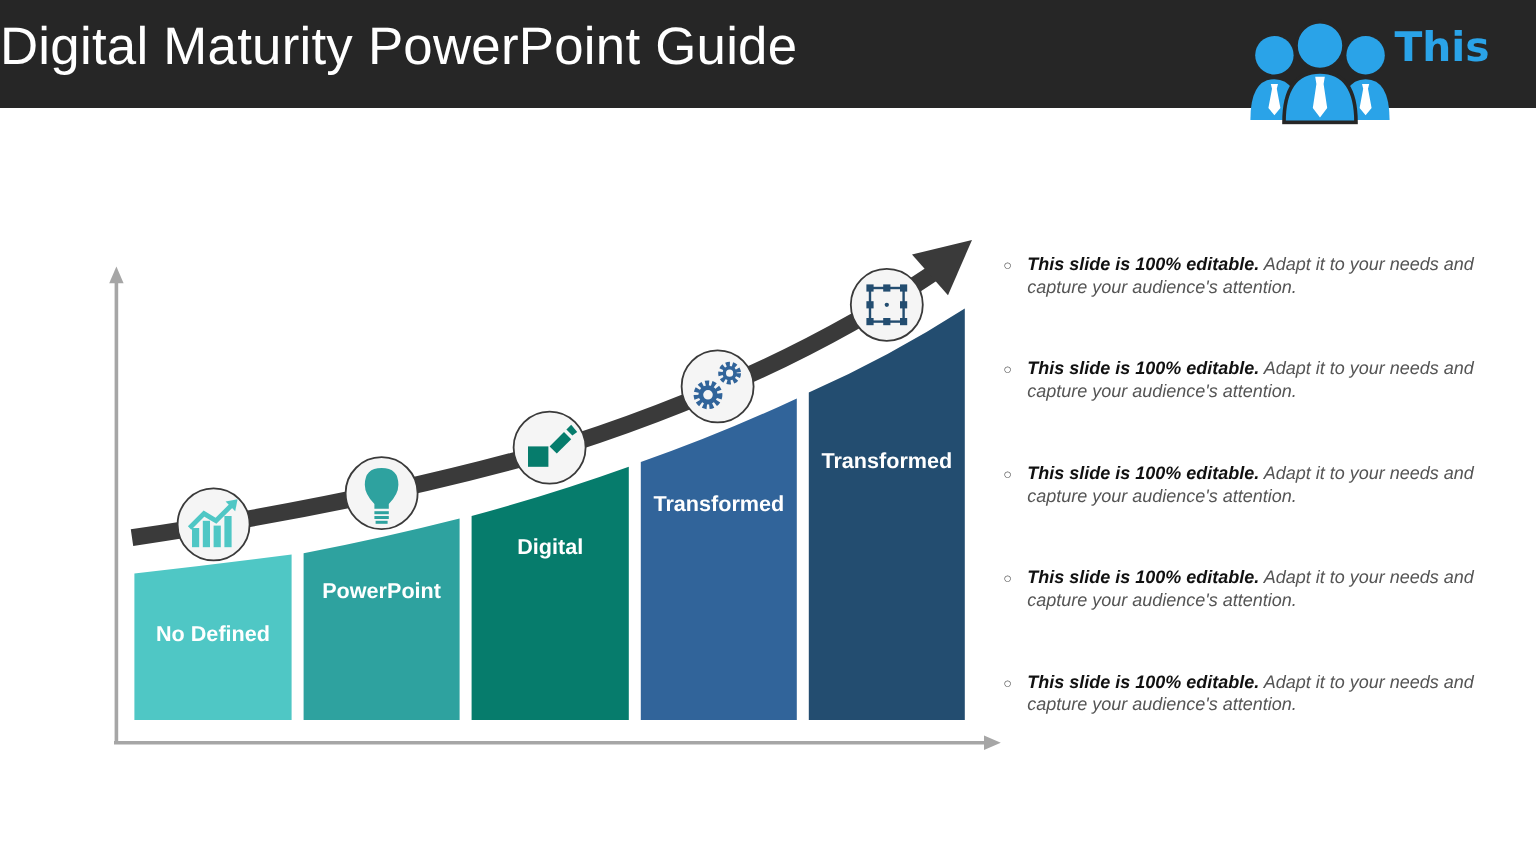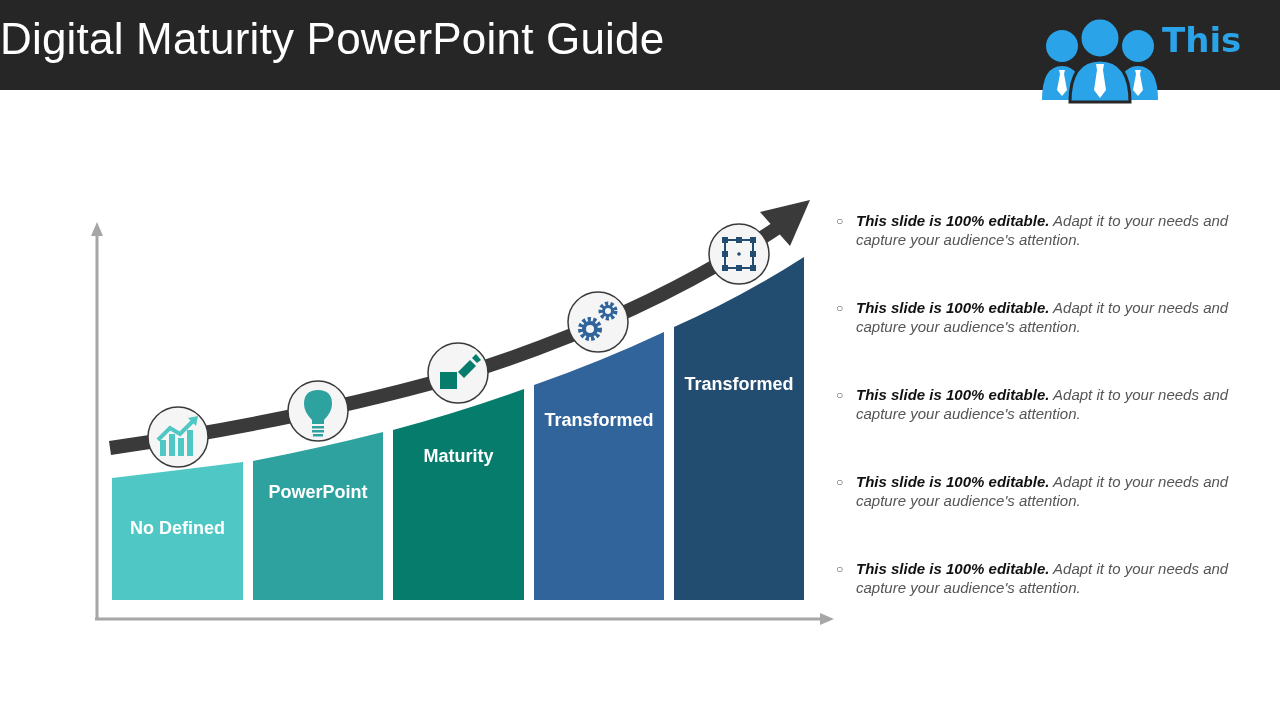--- a/index.html
+++ b/index.html
@@ -109,21 +109,21 @@
       <rect x="722" y="265" width="6" height="6"></rect>
         <rect x="736" y="265" width="6" height="6"></rect>
         <rect x="750" y="265" width="6" height="6"></rect>
       <circle cx="739" cy="254" r="1.8"></circle>
     </g>
   </g>
 </svg>
 
 <div class="stage-label" style="left:112px;top:518px;width:131px;">No Defined</div>
 <div class="stage-label" style="left:253px;top:482px;width:130px;">PowerPoint</div>
-<div class="stage-label" style="left:393px;top:446px;width:131px;">Maturity</div>
+<div class="stage-label" style="left:393px;top:446px;width:131px;">Digital</div>
 <div class="stage-label" style="left:534px;top:410px;width:130px;">Transformed</div>
 <div class="stage-label" style="left:674px;top:374px;width:130px;">Transformed</div>
 
 <div class="bullets">
   <div class="bullet">
     <span class="marker">○</span>
     <span class="bold">This slide is 100% editable.</span><span class="rest"> Adapt it to your needs and capture your audience's attention.</span>
   </div>
   <div class="bullet">
     <span class="marker">○</span>

